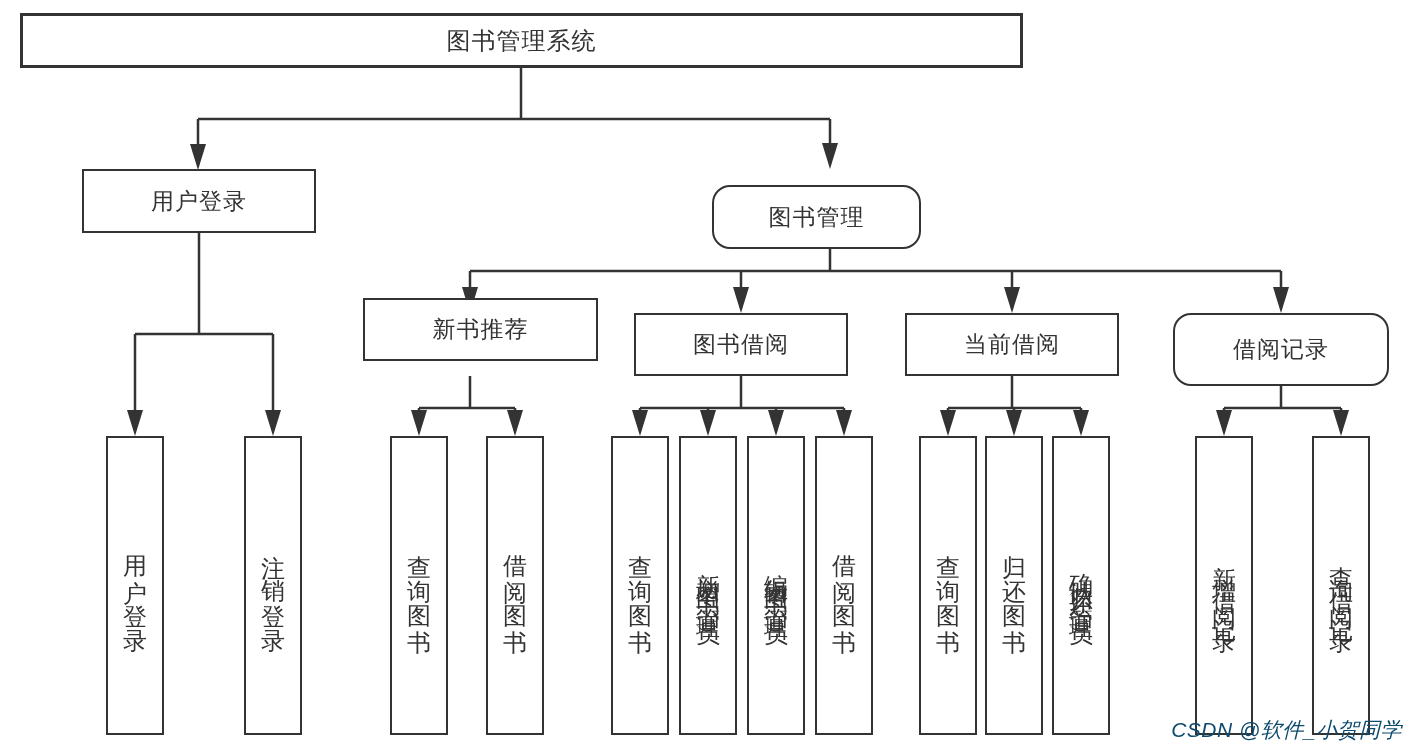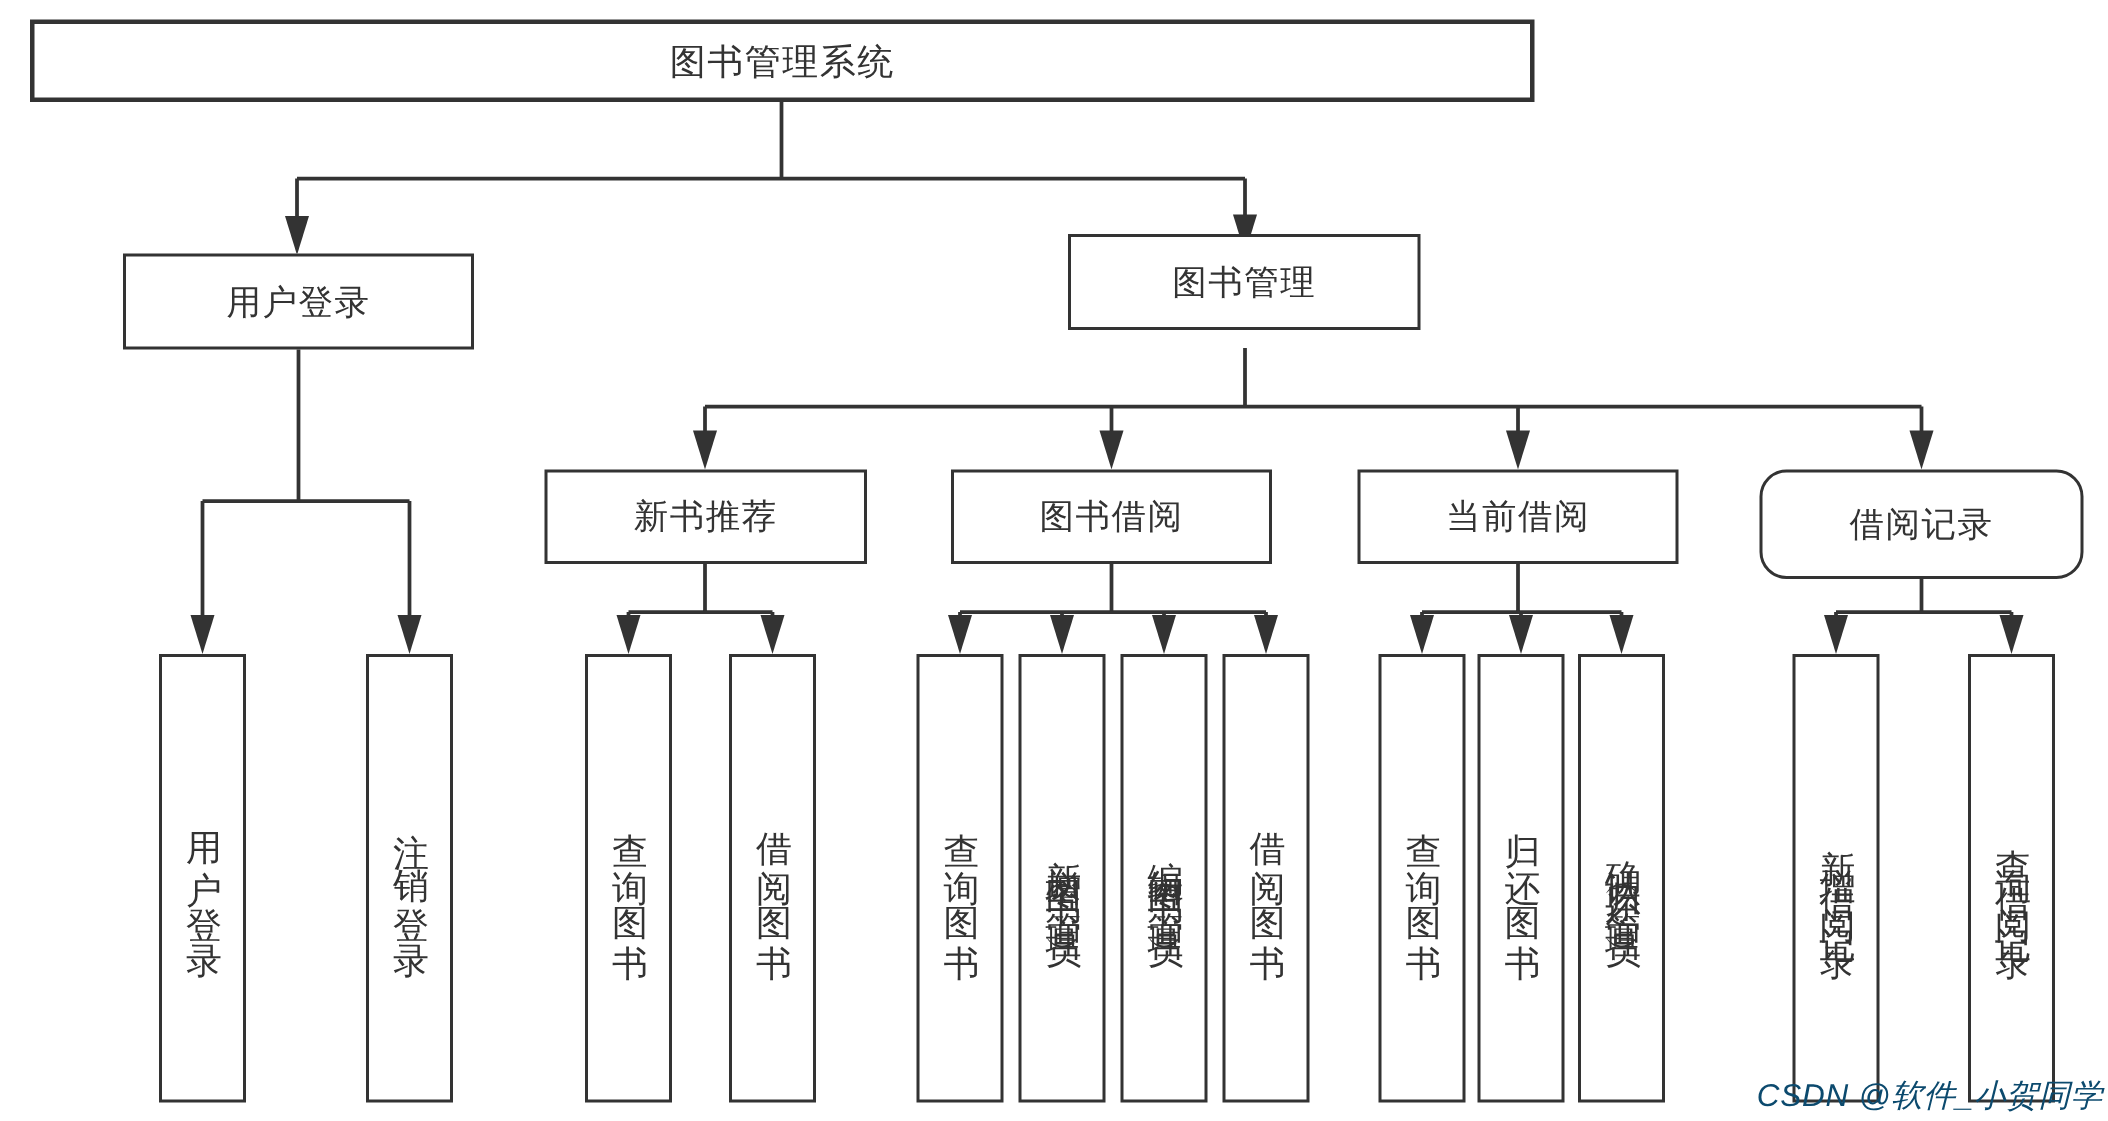--- a/index.html
+++ b/index.html
@@ -36,22 +36,22 @@
     font-size: 23px;
     letter-spacing: 1px;
     z-index: 2;
   }
   .box.root {
     border-width: 3px;
     left: 20px; top: 13px; width: 1003px; height: 55px;
     font-size: 24px;
   }
   .l2a { left: 82px;  top: 169px; width: 234px; height: 64px; }
-  .l2b { left: 712px; top: 156px; width: 235px; height: 64px; }
-  .l3a { left: 363px;  top: 313px; width: 215px; height: 63px; }
+  .l2b { left: 712px; top: 185px; width: 209px; height: 64px; border-radius: 18px; }
+  .l3a { left: 363px;  top: 298px; width: 235px; height: 63px; }
   .l3b { left: 634px;  top: 313px; width: 214px; height: 63px; }
   .l3c { left: 905px;  top: 313px; width: 214px; height: 63px; }
   .l3d { left: 1173px; top: 313px; width: 216px; height: 73px; border-radius: 18px; }
   .vbox {
     top: 436px;
     width: 58px;
     height: 299px;
     font-size: 24px;
   }
   .vbox .vtext {

